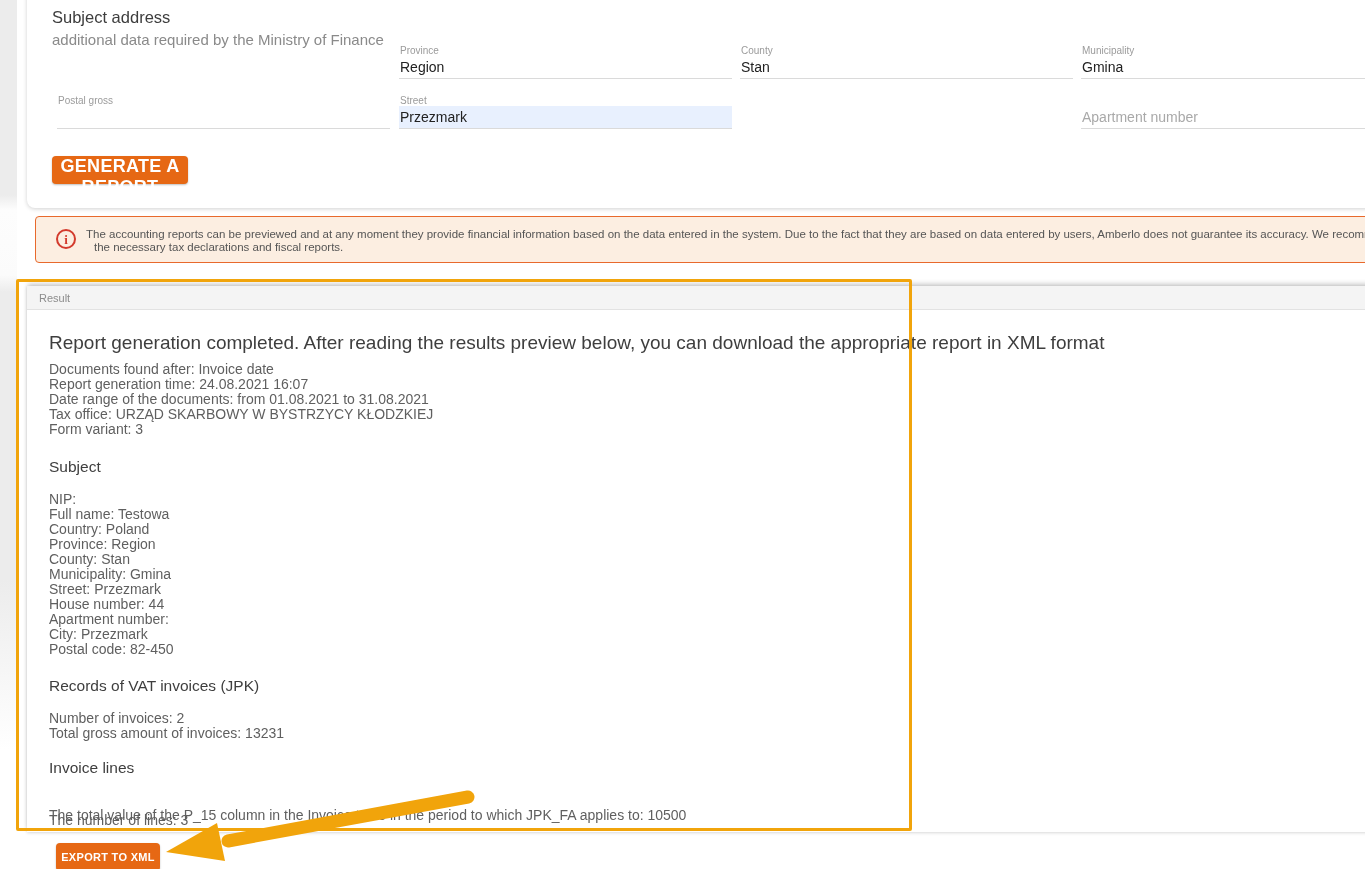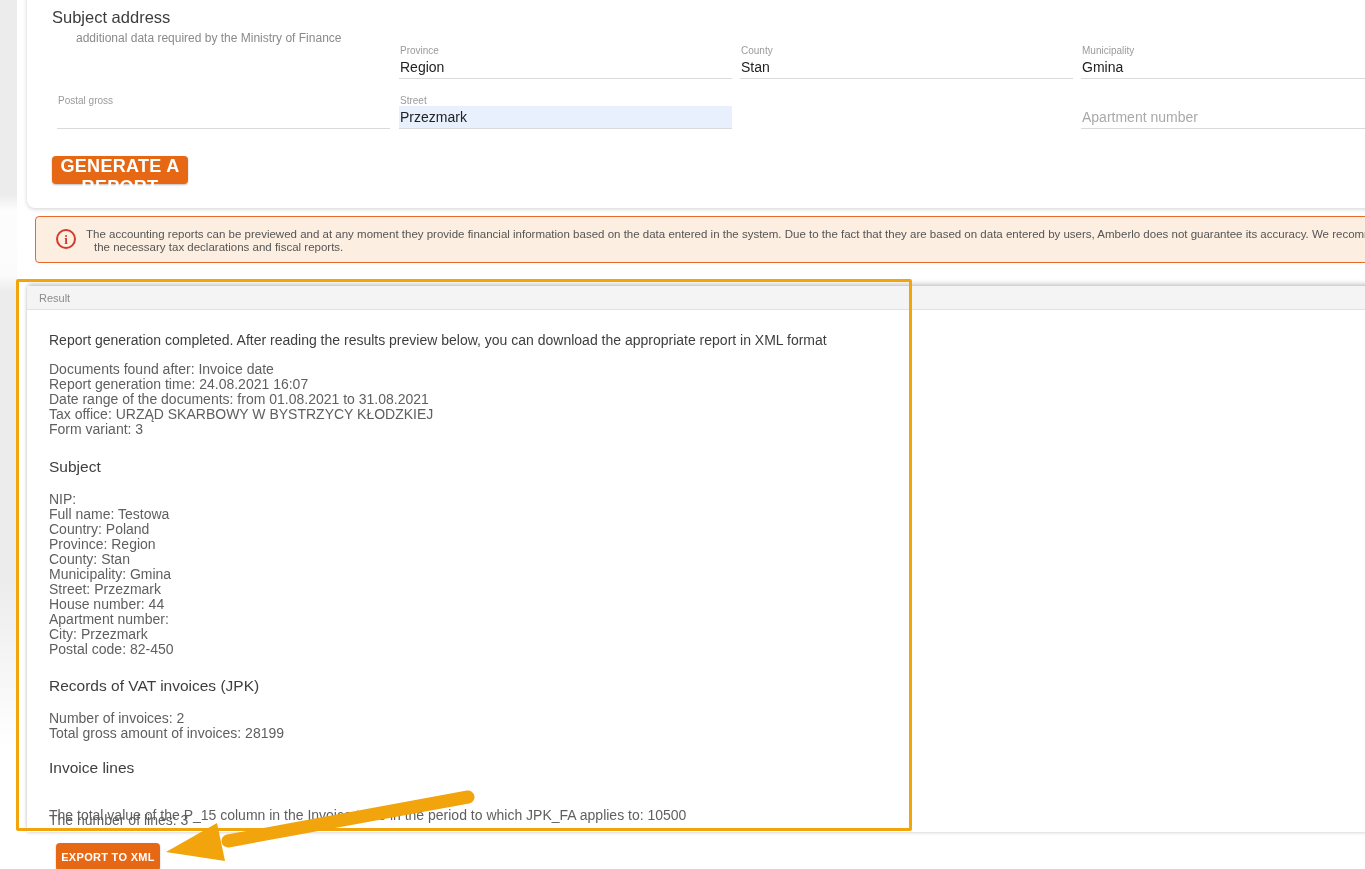--- a/index.html
+++ b/index.html
@@ -8,21 +8,21 @@
   .abs { position:absolute; }
 
   
   #left-strip { left:0; top:0; width:17px; height:869px;
     background:linear-gradient(#ececec 0,#ececec 195px,#fdfdfd 210px,#fbfbfb 275px,#ececec 292px,#ececec 580px,#ffffff 750px,#ffffff 100%); }
 
   
   #card { left:27px; top:-6px; width:1455px; height:214px; background:#fff;
     border-radius:0 0 8px 8px; box-shadow:0 1px 4px rgba(0,0,0,.18); }
   #card-title { left:25px; top:14px; font-size:16.5px; color:#3d3d3d; }
-  #card-subtitle { left:25px; top:37px; font-size:12px; color:#8a8a8a;margin-left:24px; }
+  #card-subtitle { left:25px; top:37px; font-size:15px; color:#8a8a8a; }
 
   .field { position:absolute; width:333px; height:33px; }
   .field .flabel { position:absolute; left:1px; top:0; font-size:10px; color:#9b9b9b; }
   .field input, .field .fvalue { position:absolute; left:0; top:11px; width:333px; height:22px;
     border:none; outline:none; background:transparent; font-size:14px; color:#222;
     font-family:"Liberation Sans","DejaVu Sans",sans-serif; padding:0 1px; }
   .field .underline { position:absolute; left:0; top:33px; width:333px; height:1px; background:#dadada; }
   .field.filled input { background:#e8f0fe; }
   .field input::placeholder { color:#a9a9a9; }
   .caret { position:absolute; right:6px; top:20px; width:0; height:0;
@@ -45,21 +45,21 @@
     text-align:center; line-height:17px; font-weight:bold; font-family:"Liberation Serif",serif; }
   .banner-line { position:absolute; left:50px; white-space:nowrap; font-size:11.5px; color:#555; }
   #banner-line1 { top:11px; } #banner-line2 { top:24px;margin-left:8px; }
 
   
   #result-panel { left:27px; top:286px; width:1455px; height:546px; background:#fff;
     box-shadow:0 -3px 5px -1px rgba(0,0,0,.22), 0 1px 3px rgba(0,0,0,.15); }
   #result-header { position:absolute; left:0; top:0; width:100%; height:24px; background:#f4f4f4;
     border-bottom:1px solid #e2e2e2; }
   #result-header span { position:absolute; left:12px; top:6px; font-size:11px; color:#8c8c8c; }
-  #result-intro { position:absolute; left:22px; top:46px; font-size:14px; color:#3e3e3e; }
+  #result-intro { position:absolute; left:22px; top:46px; font-size:19px; color:#3e3e3e; }
   .rline { position:absolute; left:22px; height:15px; font-size:14px; color:#5f5f5f; white-space:nowrap; }
   .rheading { position:absolute; left:22px; font-size:15.5px; color:#3e3e3e; }
 
   #export-btn { left:56px; top:843px; width:104px; height:28px; font-size:11px; }
 
   
   #annot-rect { left:16px; top:279px; width:896px; height:552px;
     border:3px solid #f1a40b; border-radius:2px; pointer-events:none; z-index:50; }
   #annot-arrow { left:0; top:0; width:1365px; height:869px; pointer-events:none; z-index:60; }
 </style>
@@ -131,21 +131,21 @@
   <div class="rline" style="top:265px">County: Stan</div>
   <div class="rline" style="top:280px">Municipality: Gmina</div>
   <div class="rline" style="top:295px">Street: Przezmark</div>
   <div class="rline" style="top:310px">House number: 44</div>
   <div class="rline" style="top:325px">Apartment number:</div>
   <div class="rline" style="top:340px">City: Przezmark</div>
   <div class="rline" style="top:355px">Postal code: 82-450</div>
 
   <div class="rheading" style="top:391px">Records of VAT invoices (JPK)</div>
   <div class="rline" style="top:424px">Number of invoices: 2</div>
-  <div class="rline" style="top:439px">Total gross amount of invoices: 28199</div>
+  <div class="rline" style="top:439px">Total gross amount of invoices: 13231</div>
 
   <div class="rheading" style="top:473px">Invoice lines</div>
   <div class="rline" style="top:526px">The number of lines: 3</div>
   <div class="rline" style="top:521px">The total value of the P_15 column in the Invoice table in the period to which JPK_FA applies to: 10500</div>
 </div>
 
 <button id="export-btn" class="btn abs">EXPORT TO XML</button>
 
 <div id="annot-rect" class="abs"></div>
 <svg id="annot-arrow" class="abs" viewBox="0 0 1365 869" xmlns="http://www.w3.org/2000/svg">

